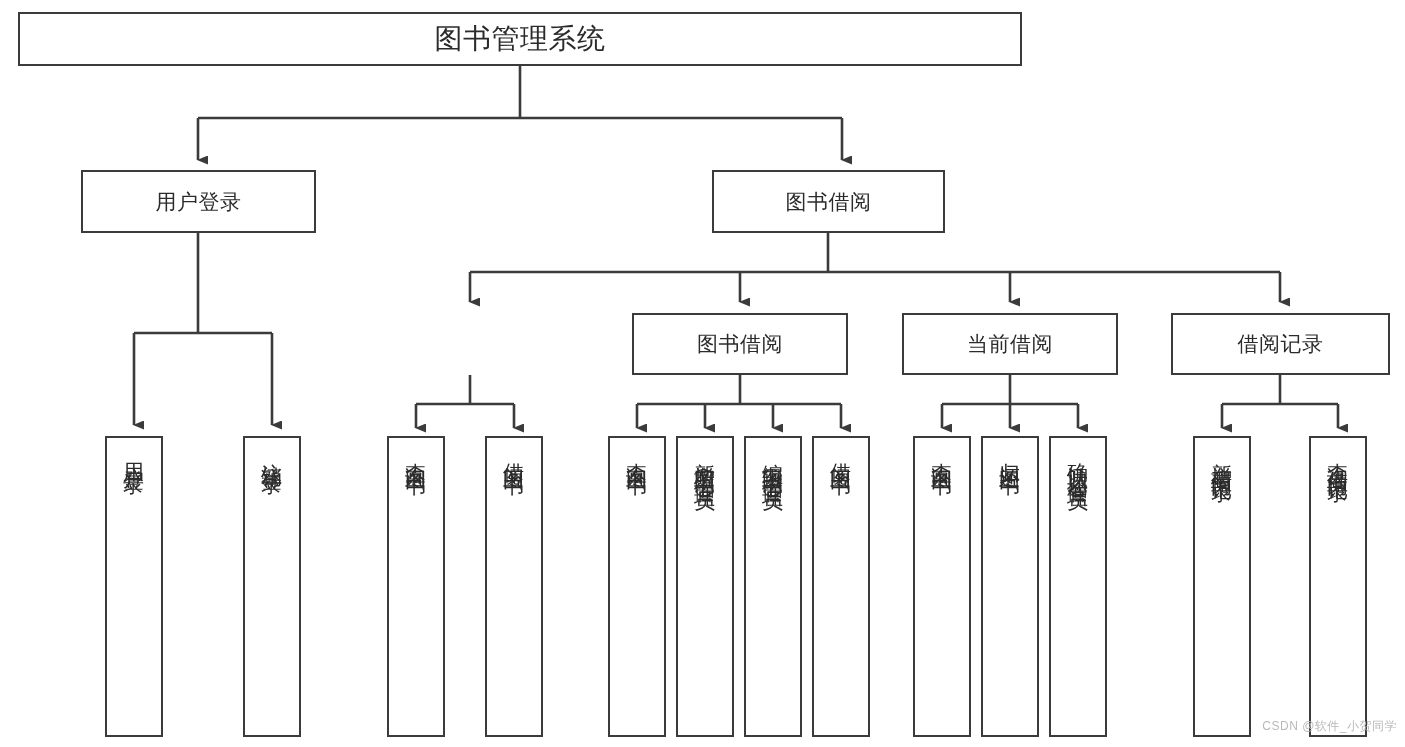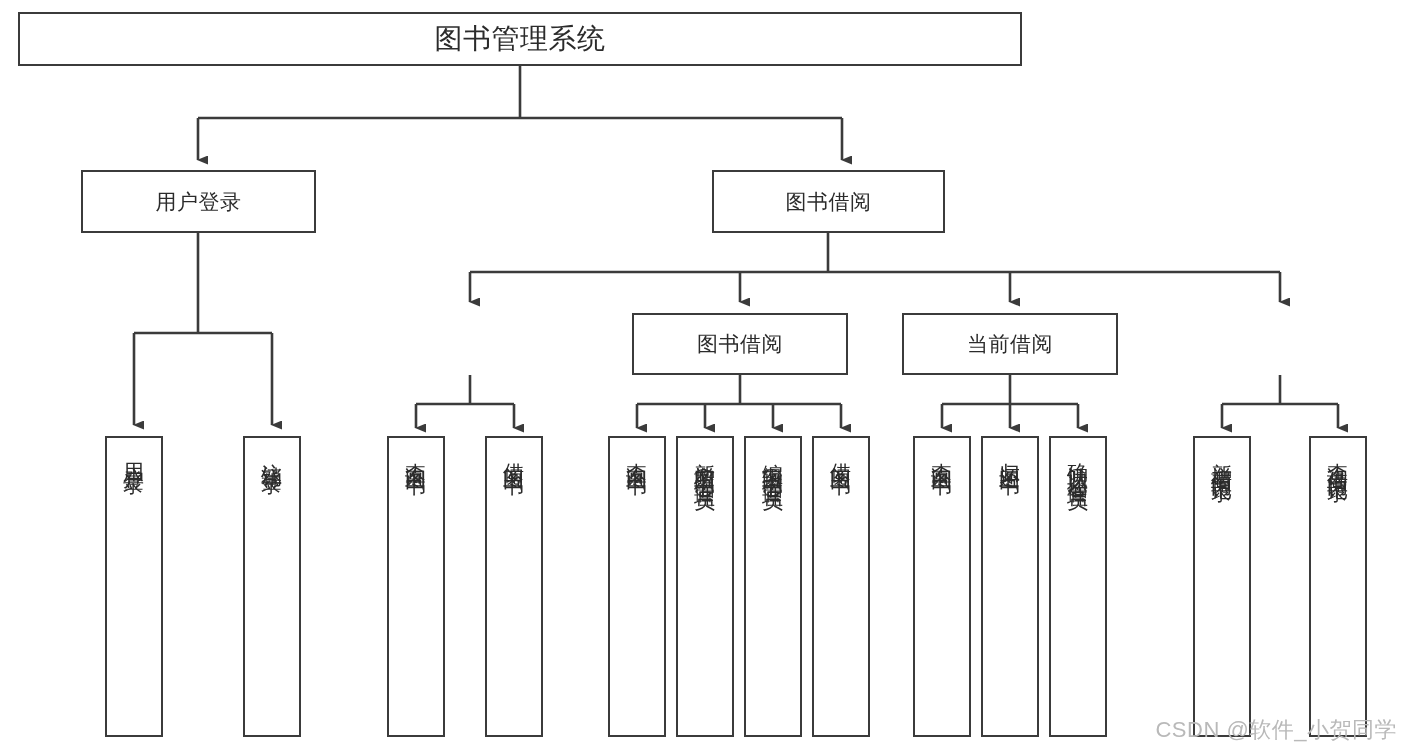--- a/index.html
+++ b/index.html
@@ -56,22 +56,22 @@
     writing-mode: vertical-rl;
     text-orientation: upright;
     font-size: 21px;
     letter-spacing: 4px;
     line-height: 1;
   }
   .node.root .node-label { font-size: 28px; }
   #watermark {
     position: absolute;
     right: 8px;
-    bottom: 2px;
-    font-size: 22px;
+    bottom: 12px;
+    font-size: 12px;
     color: #b9b9b9;
     letter-spacing: 0.5px;
     z-index: 5;
     white-space: nowrap;
     font-family: "Liberation Sans", "DejaVu Sans", sans-serif;
   }
 </style>
 </head>
 <body>
 
@@ -137,20 +137,23 @@
   <div class="node horizontal" style="left:712px; top:170px; width:233px; height:63px;">
     <span class="node-label">图书借阅</span>
   </div>
 
   <div class="node horizontal" style="left:632px; top:313px; width:216px; height:62px;">
     <span class="node-label">图书借阅</span>
   </div>
   <div class="node horizontal" style="left:902px; top:313px; width:216px; height:62px;">
     <span class="node-label">当前借阅</span>
   </div>
+  <div class="node horizontal" style="left:1171px; top:313px; width:219px; height:62px;">
+    <span class="node-label">借阅记录</span>
+  </div>
 
   <div class="node vertical" style="left:105px; top:436px; width:58px; height:301px;">
     <span class="node-label">用户登录</span>
   </div>
   <div class="node vertical" style="left:243px; top:436px; width:58px; height:301px;">
     <span class="node-label">注销登录</span>
   </div>
 
   <div class="node vertical" style="left:387px; top:436px; width:58px; height:301px;">
     <span class="node-label">查询图书</span>

